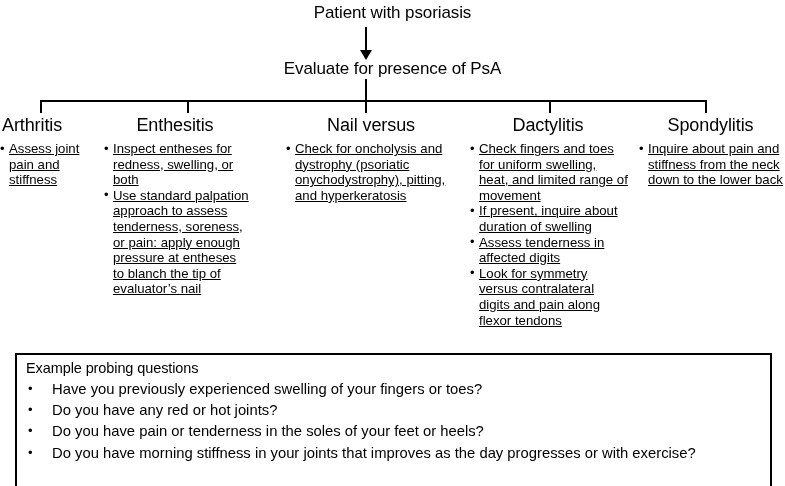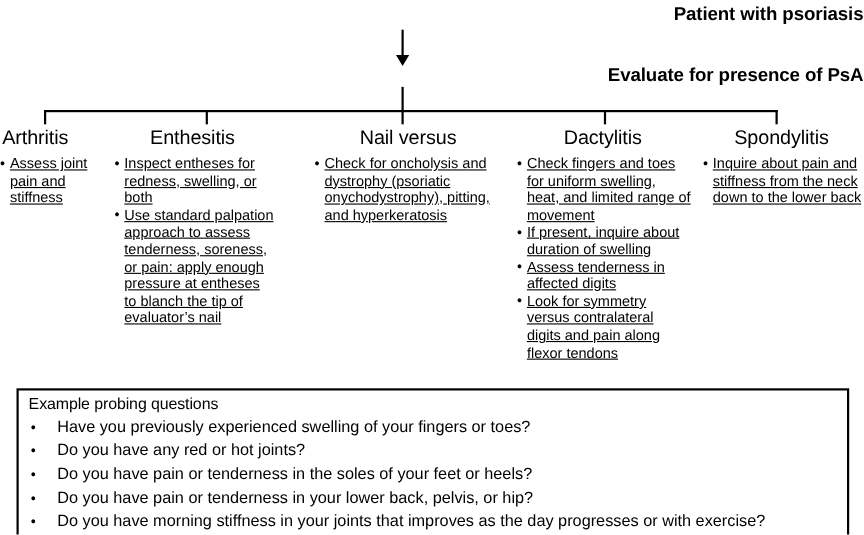--- a/index.html
+++ b/index.html
@@ -14,22 +14,22 @@
     font-family: "Liberation Sans", sans-serif;
     color: #000000;
     overflow: hidden;
   }
 
   
   .title {
     position: absolute;
     left: 0;
     width: 785px;
-    text-align: right;
-    font-weight: bold;
+    text-align: center;
+    font-weight: normal;
     font-size: 17px;
     line-height: 20px;
     letter-spacing: -0.1px;
   }
   #title-1 { top: 3px; }
   #title-2 { top: 59px; }
 
   
   .conn {
     position: absolute;
@@ -198,16 +198,15 @@
     <li>Inquire about pain and stiffness from the neck down to the lower back</li>
   </ul>
 </div>
 
 <div id="question-box">
   <div id="question-box-title">Example probing questions</div>
   <ul id="question-list">
     <li>Have you previously experienced swelling of your fingers or toes?</li>
     <li>Do you have any red or hot joints?</li>
     <li>Do you have pain or tenderness in the soles of your feet or heels?</li>
-    <li>Do you have pain or tenderness in your lower back, pelvis, or hip?</li>
     <li>Do you have morning stiffness in your joints that improves as the day progresses or with exercise?</li>
   </ul>
 </div>
 
 </body></html>

